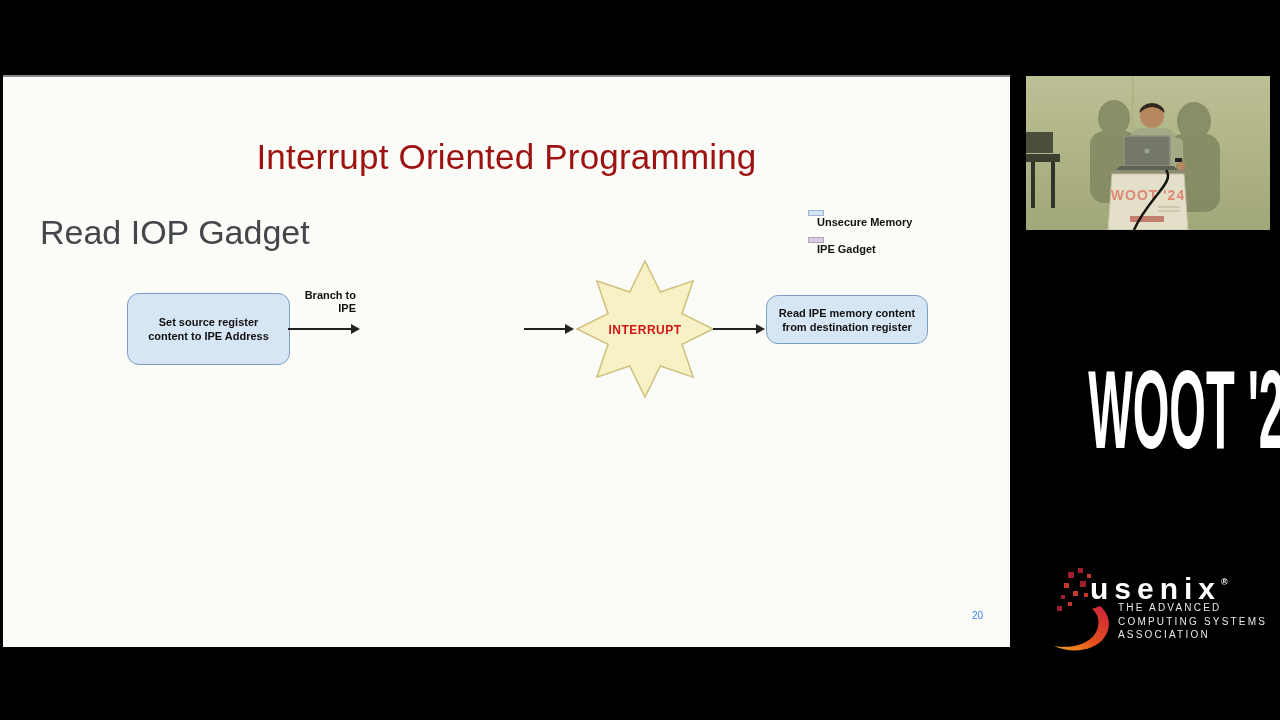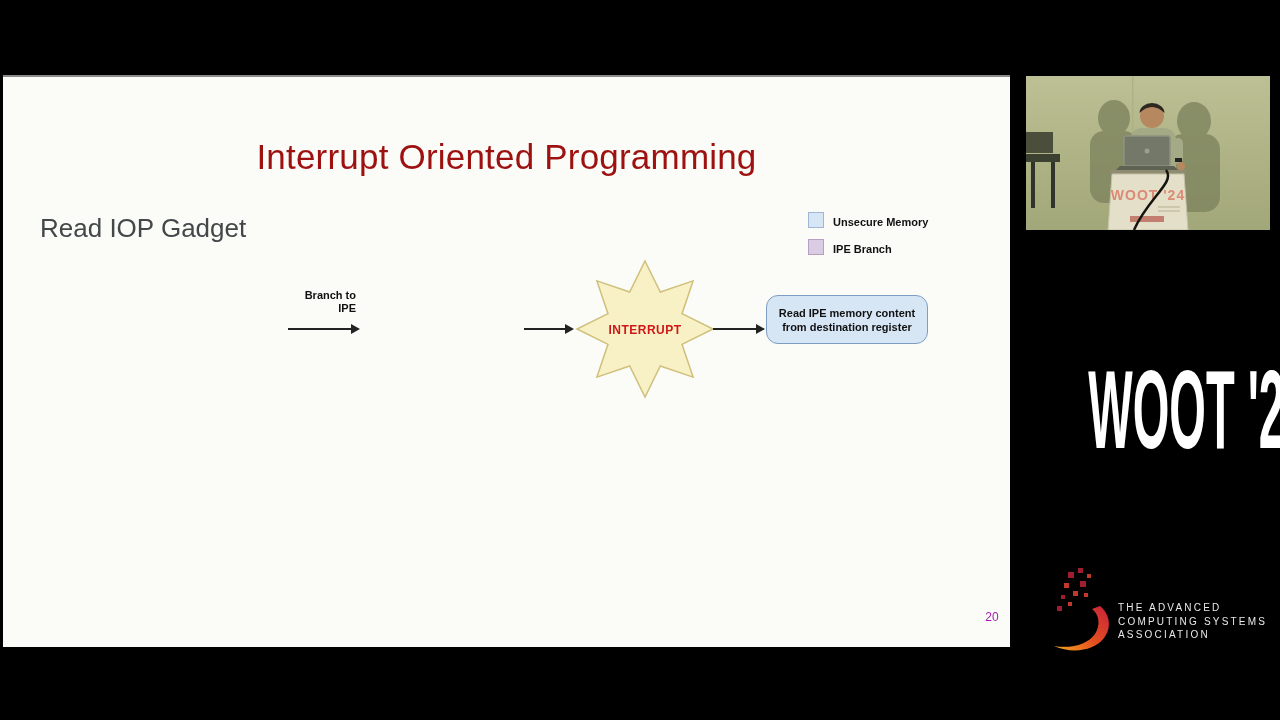--- a/index.html
+++ b/index.html
@@ -4,29 +4,29 @@
 <style>
   html,body{margin:0;padding:0;background:#000;}
   .frame{position:relative;width:1280px;height:720px;background:#000;overflow:hidden;
          font-family:"Liberation Sans",sans-serif;padding-left:10px;}
 
   
   .slide{position:absolute;left:3px;top:75px;width:1007px;height:570px;
          background:#fbfbf7;border-top:2px solid #8a8a8a;}
   .slide-title{position:absolute;left:0;top:60px;width:100%;text-align:center;
                font-size:35px;font-weight:500;color:#9d1111;letter-spacing:0.2px;}
-  .section-heading{position:absolute;left:37px;font-size:26px;color:#43474a;}
+  .section-heading{position:absolute;left:37px;font-size:34px;color:#43474a;}
   .section-heading.read{top:136px;}
   .section-heading.write{top:353px;}
-  .page-number{position:absolute;left:969px;top:533px;width:40px;text-align:center;
-               font-size:12px;color:#a21caf;}
+  .page-number{position:absolute;left:969px;top:533px;width:40px;
+               font-size:10px;color:#3b82f6;}
 
   
   .legend{position:absolute;left:805px;top:133px;}
-  .legend-item{display:flex;align-items:flex-end;height:18px;margin-bottom:9px;}
+  .legend-item{display:flex;align-items:flex-start;height:18px;margin-bottom:9px;flex-direction:column;}
   .swatch{width:16px;height:16px;display:inline-block;box-sizing:border-box;}
   .swatch-blue{background:#d7e6f5;border:1px solid #9fb7d2;}
   .swatch-purple{background:#dacce3;border:1px solid #b5a0c4;}
   .legend-label{margin-left:9px;font-size:11px;font-weight:bold;color:#111;}
 
   
   .flow-box{position:absolute;display:flex;align-items:center;justify-content:center;
             text-align:center;font-size:11px;font-weight:bold;color:#111;
             border-radius:12px;padding:4px 10px;box-sizing:border-box;line-height:14px;}
   .box-blue{background:#d7e6f5;border:1.5px solid #7d9ec2;}
@@ -70,24 +70,27 @@
 
     <div class="section-heading read">Read IOP Gadget</div>
 
     <div class="legend">
       <div class="legend-item">
         <span class="swatch swatch-blue"></span>
         <span class="legend-label">Unsecure Memory</span>
       </div>
       <div class="legend-item">
         <span class="swatch swatch-purple"></span>
-        <span class="legend-label">IPE Branch</span>
+        <span class="legend-label">IPE Gadget</span>
       </div>
     </div>
 
+    <div class="flow-box box-blue box1">
+      <span>Set source register content to IPE Address</span>
+    </div>
 
     <div class="arrow-label">
       <div>Branch to</div>
       <div>IPE</div>
     </div>
     <div class="arrow-line a1"></div>
     <div class="arrow-head a1h"></div>
 
 
     <div class="arrow-line a2"></div>
@@ -176,20 +179,21 @@
         <rect x="24" y="31" width="5" height="5" fill="#c0392b"></rect>
         <rect x="40" y="29" width="6" height="6"></rect>
         <rect x="33" y="39" width="5" height="5" fill="#c0392b"></rect>
         <rect x="21" y="43" width="4" height="4"></rect>
         <rect x="44" y="41" width="4" height="4" fill="#c0392b"></rect>
         <rect x="17" y="54" width="5" height="5"></rect>
         <rect x="28" y="50" width="4" height="4" fill="#c0392b"></rect>
         <rect x="47" y="22" width="4" height="4" fill="#c0392b"></rect>
       </g>
     </svg>
+    <div class="usenix-wordmark"><span>usenix</span><span class="usenix-reg">®</span></div>
     <div class="usenix-tagline">
       <div>THE ADVANCED</div>
       <div>COMPUTING SYSTEMS</div>
       <div>ASSOCIATION</div>
     </div>
   </div>
 
 </div>
 
 </body></html>

